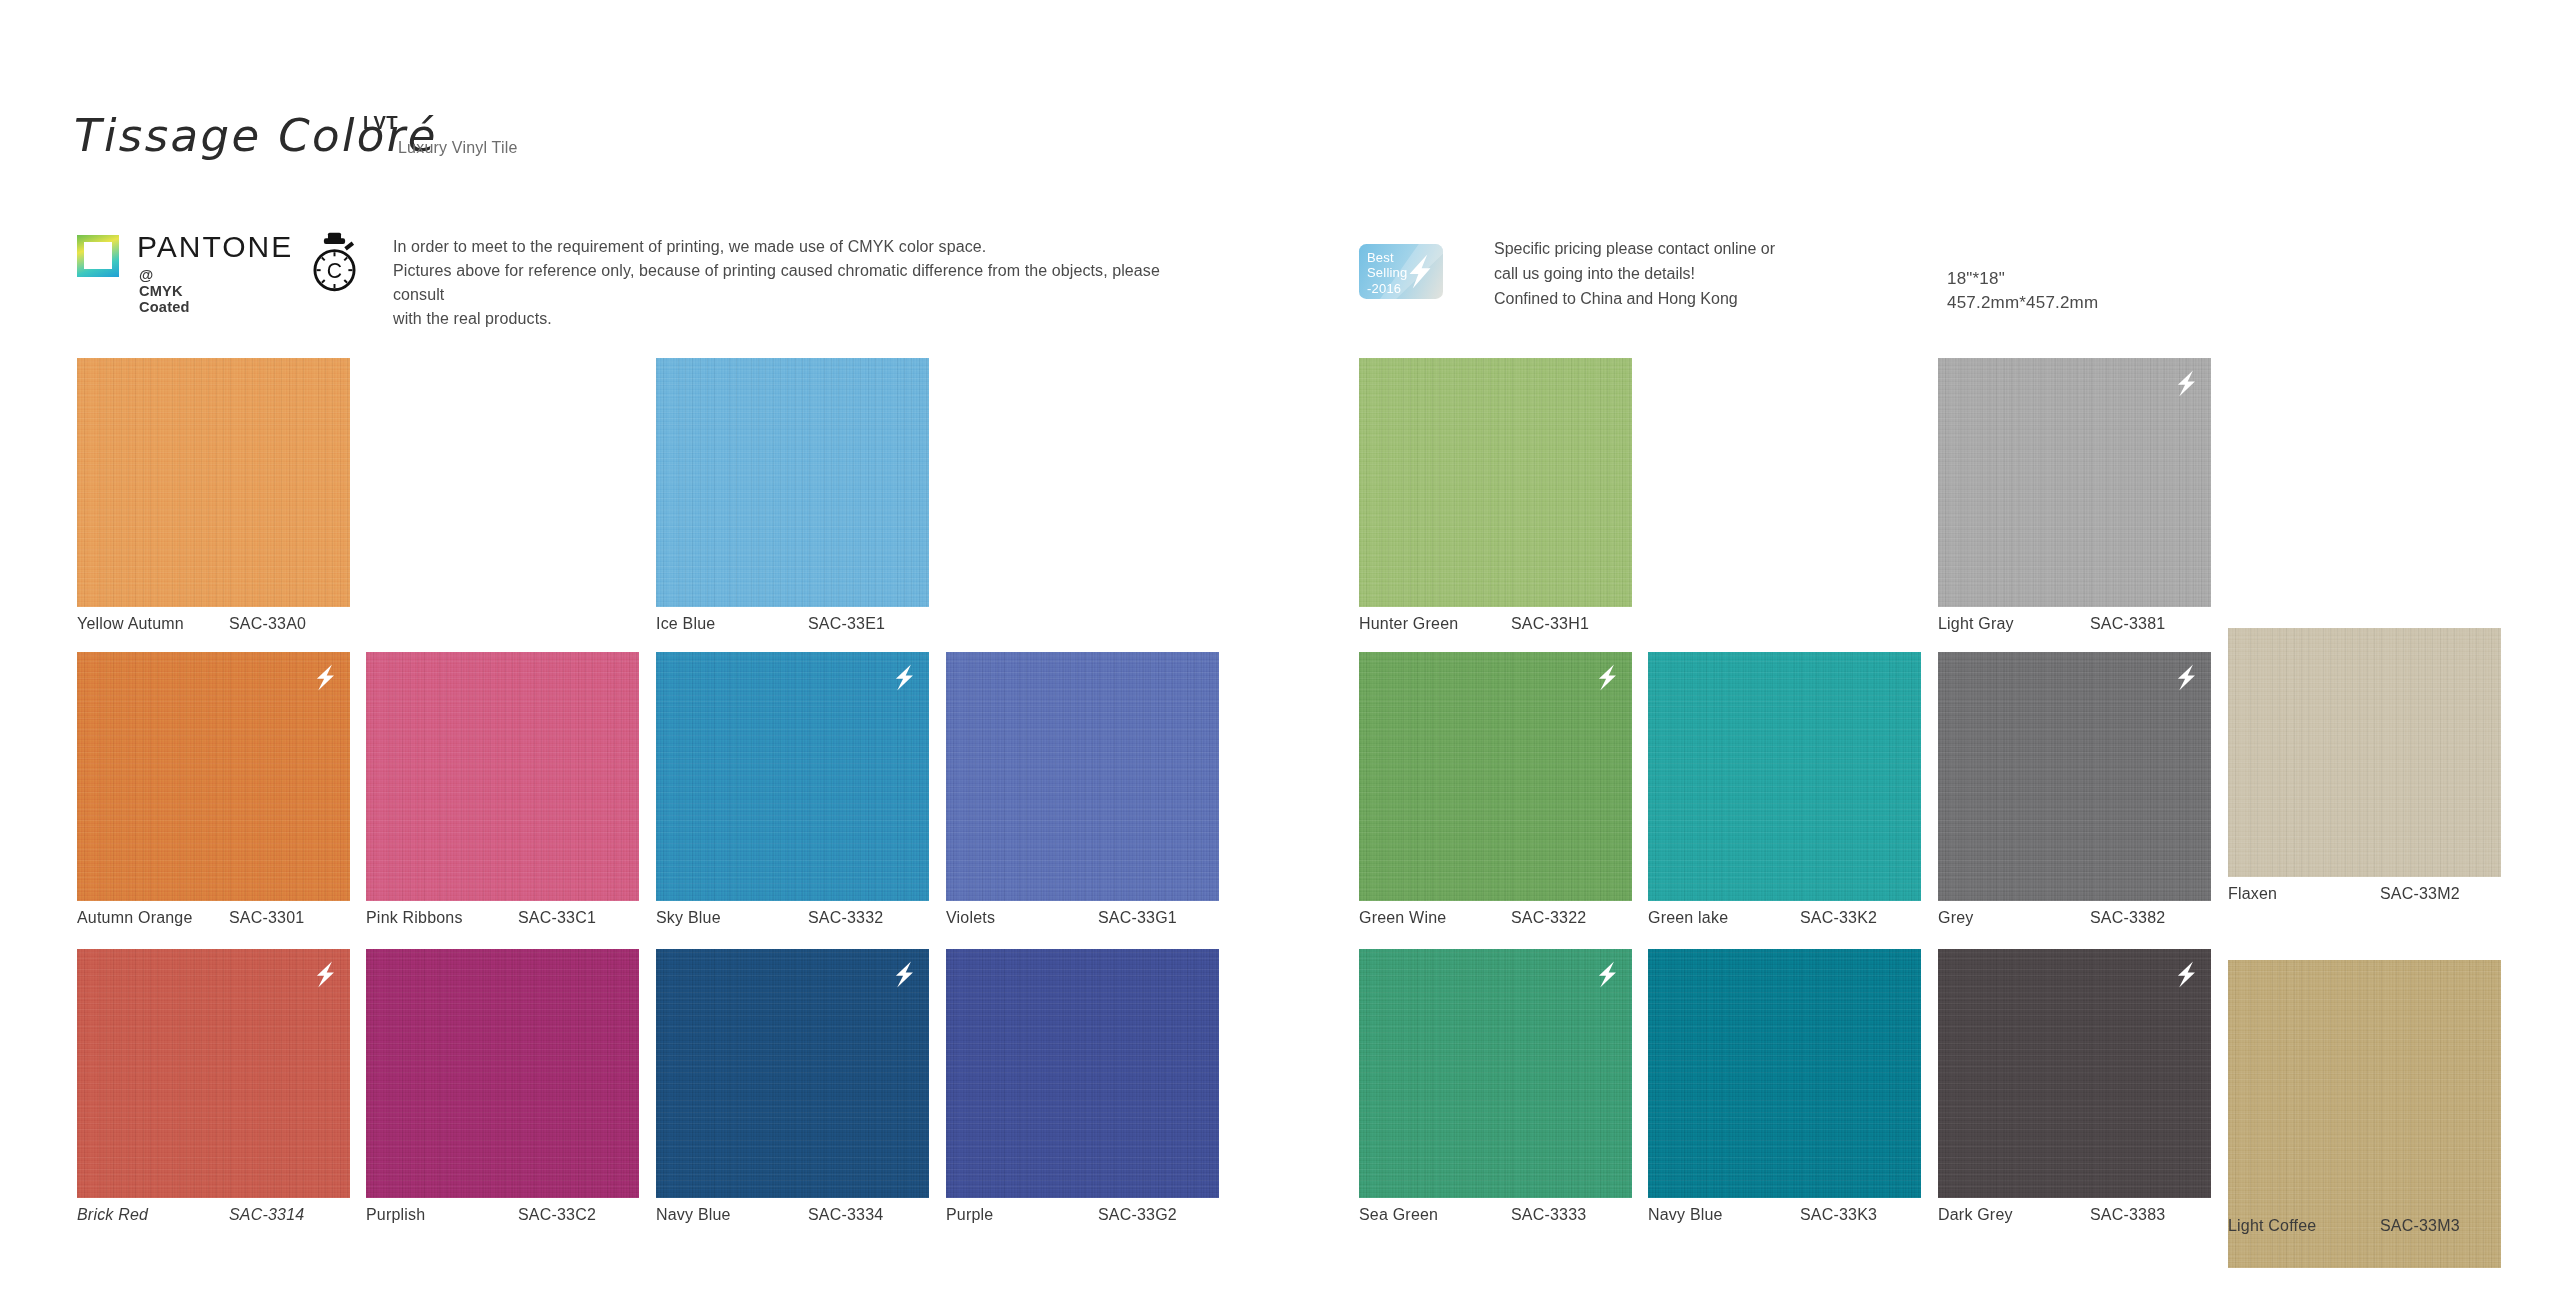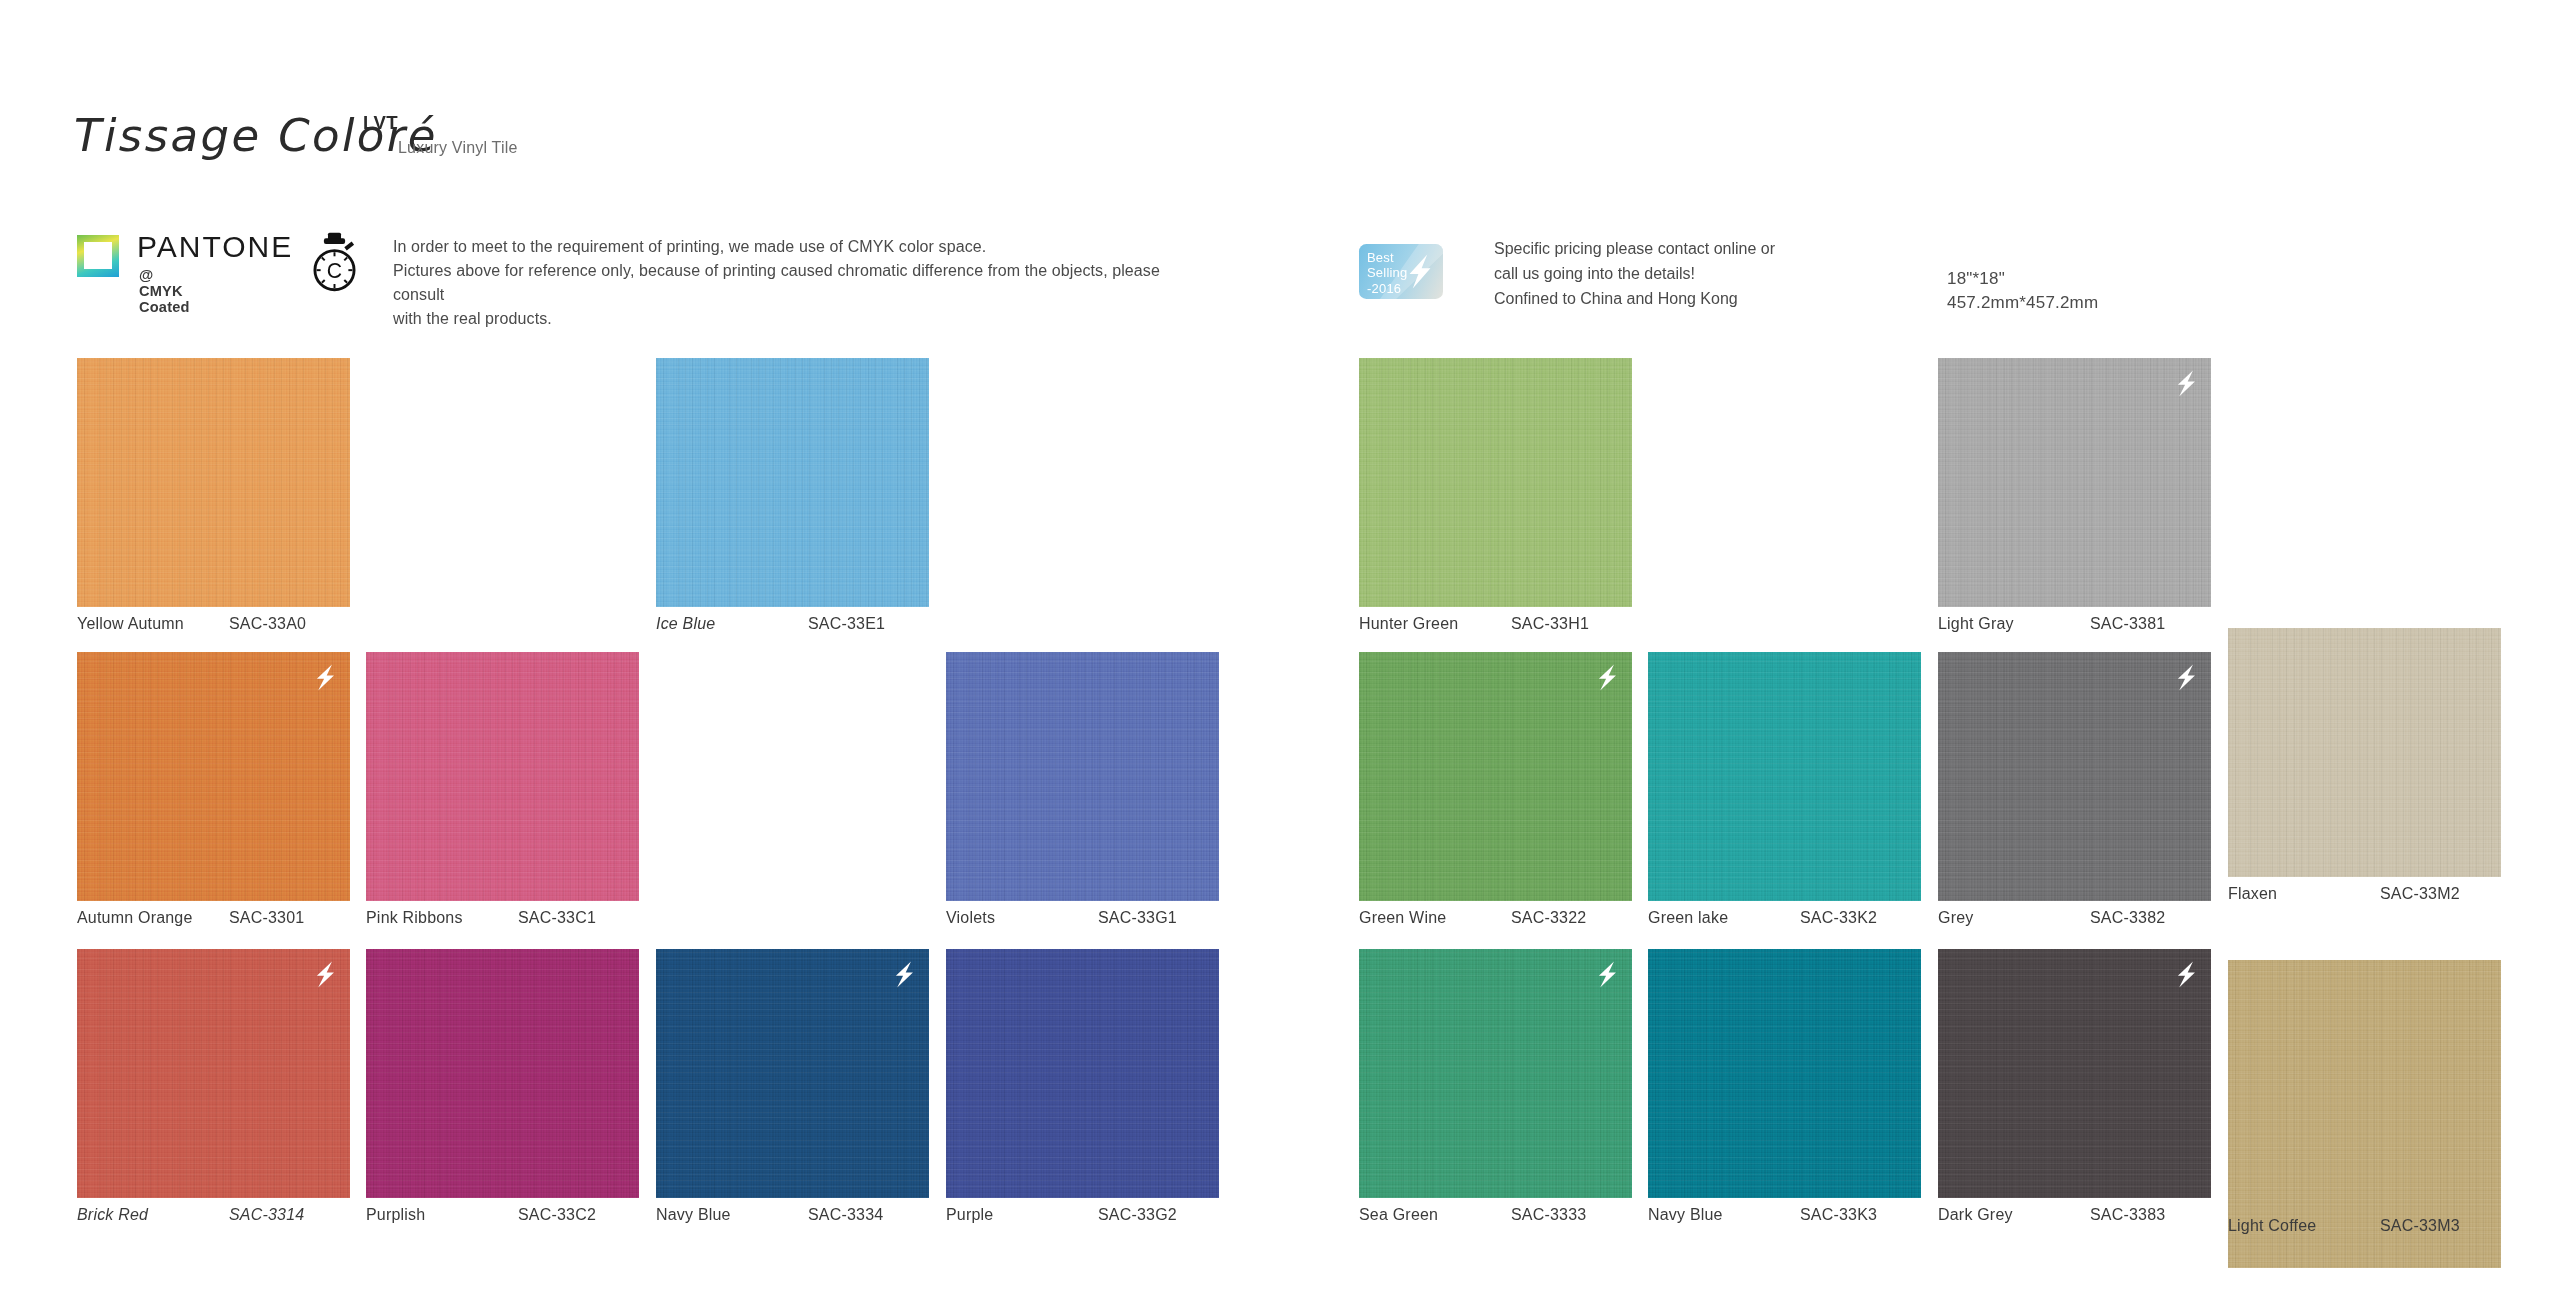--- a/index.html
+++ b/index.html
@@ -197,21 +197,21 @@
       <div class="cell" style="left: 77px; top: 358px; width: 273px; height: 249px;">
         <div class="chip" style="background: rgb(231, 157, 88);"></div>
         <div class="cap" style="top: 257px;">
           <span class="nm" style="display: inline-block; width: 152px;">Yellow Autumn</span>
           <span class="cd">SAC-33A0</span>
         </div>
       </div>
       <div class="cell" style="left: 656px; top: 358px; width: 273px; height: 249px;">
         <div class="chip" style="background: rgb(108, 179, 219);"></div>
         <div class="cap" style="top: 257px;">
-          <span class="nm" style="display: inline-block; width: 152px; font-style: italic;">Ice  Blue</span>
+          <span class="nm" style="display: inline-block; width: 152px;">Ice  Blue</span>
           <span class="cd">SAC-33E1</span>
         </div>
       </div>
       <div class="cell" style="left: 1359px; top: 358px; width: 273px; height: 249px;">
         <div class="chip" style="background: rgb(157, 190, 115);"></div>
         <div class="cap" style="top: 257px;">
           <span class="nm" style="display: inline-block; width: 152px;">Hunter Green</span>
           <span class="cd">SAC-33H1</span>
         </div>
       </div>
@@ -237,20 +237,31 @@
           <span class="cd">SAC-3301</span>
         </div>
       </div>
       <div class="cell" style="left: 366px; top: 652px; width: 273px; height: 249px;">
         <div class="chip" style="background: rgb(210, 92, 129);"></div>
         <div class="cap" style="top: 257px;">
           <span class="nm" style="display: inline-block; width: 152px;">Pink Ribbons</span>
           <span class="cd">SAC-33C1</span>
         </div>
       </div>
+      <div class="cell" style="left: 656px; top: 652px; width: 273px; height: 249px;">
+        <div class="chip" style="background: rgb(46, 140, 184);">
+          <div class="bolt-mark"><svg width="27.5" height="31" viewBox="0 0 42 46">
+              <path d="M32 3 L9 25 L20 25 L11 43 L35 20 L24 20 Z" fill="#ffffff"></path>
+            </svg></div>
+        </div>
+        <div class="cap" style="top: 257px;">
+          <span class="nm" style="display: inline-block; width: 152px;">Sky Blue</span>
+          <span class="cd">SAC-3332</span>
+        </div>
+      </div>
       <div class="cell" style="left: 946px; top: 652px; width: 273px; height: 249px; border-radius: 10px;">
         <div class="chip" style="background: rgb(92, 111, 180);"></div>
         <div class="cap" style="top: 257px;">
           <span class="nm" style="display: inline-block; width: 152px;">Violets</span>
           <span class="cd">SAC-33G1</span>
         </div>
       </div>
       <div class="cell" style="left: 1359px; top: 652px; width: 273px; height: 249px;">
         <div class="chip" style="background: rgb(107, 163, 90);">
           <div class="bolt-mark"><svg width="27.5" height="31" viewBox="0 0 42 46">

